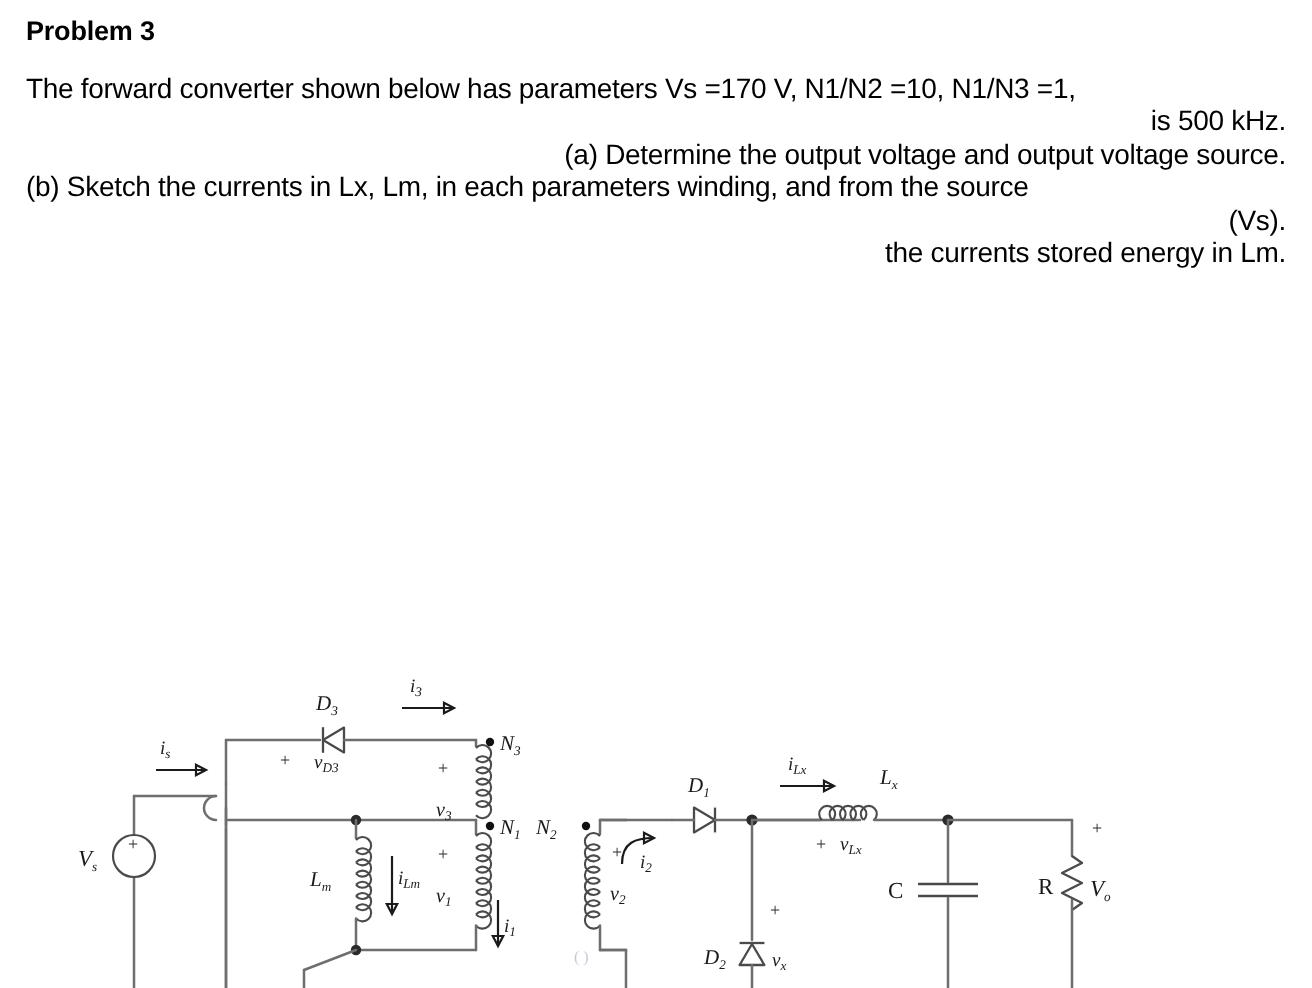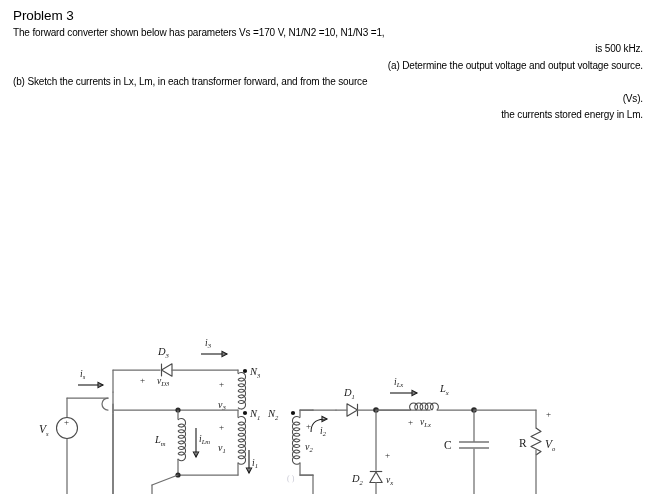--- a/index.html
+++ b/index.html
@@ -18,27 +18,27 @@
 
   
   #problem-text {
     position: absolute;
     left: 13px;
     top: 8px;
     width: 630px;
   }
   #problem-title {
     font-size: 13.5px;
-    font-weight: normal;
+    font-weight: bold;
     line-height: 16px;
-    margin-bottom: 1px;
+    margin-bottom: 12px;
     letter-spacing: -0.1px;
   }
   .para {
-    font-size: 10px;
+    font-size: 14px;
     line-height: 16.4px;
     text-align: justify;
     letter-spacing: -0.15px;
   }
   .para.nojust { text-align: right; }
 
   
   #schematic {
     position: absolute;
     left: 0;
@@ -112,21 +112,21 @@
   }
 </style>
 </head>
 <body>
 
 <div id="problem-text">
   <div id="problem-title">Problem 3</div>
   <div class="para">The forward converter shown below has parameters Vs =170 V, N1/N2 =10, N1/N3 =1,</div>
   <div class="para nojust">is 500 kHz.</div>
   <div class="para nojust">(a) Determine the output voltage and output voltage source.</div>
-  <div class="para">(b) Sketch the currents in Lx, Lm, in each transformer forward, and from the source</div>
+  <div class="para">(b) Sketch the currents in Lx, Lm, in each parameters winding, and from the source</div>
   <div class="para nojust">(Vs).</div>
   <div class="para nojust">the currents stored energy in Lm.</div>
 </div>
 
 <div id="schematic">
 <svg width="656" height="309" viewBox="0 0 656 309" xmlns="http://www.w3.org/2000/svg">
 
   <path class="wire" d="M 67 233 L 67 213"></path>
   <path class="wire" d="M 67 253 L 67 343"></path>
 

